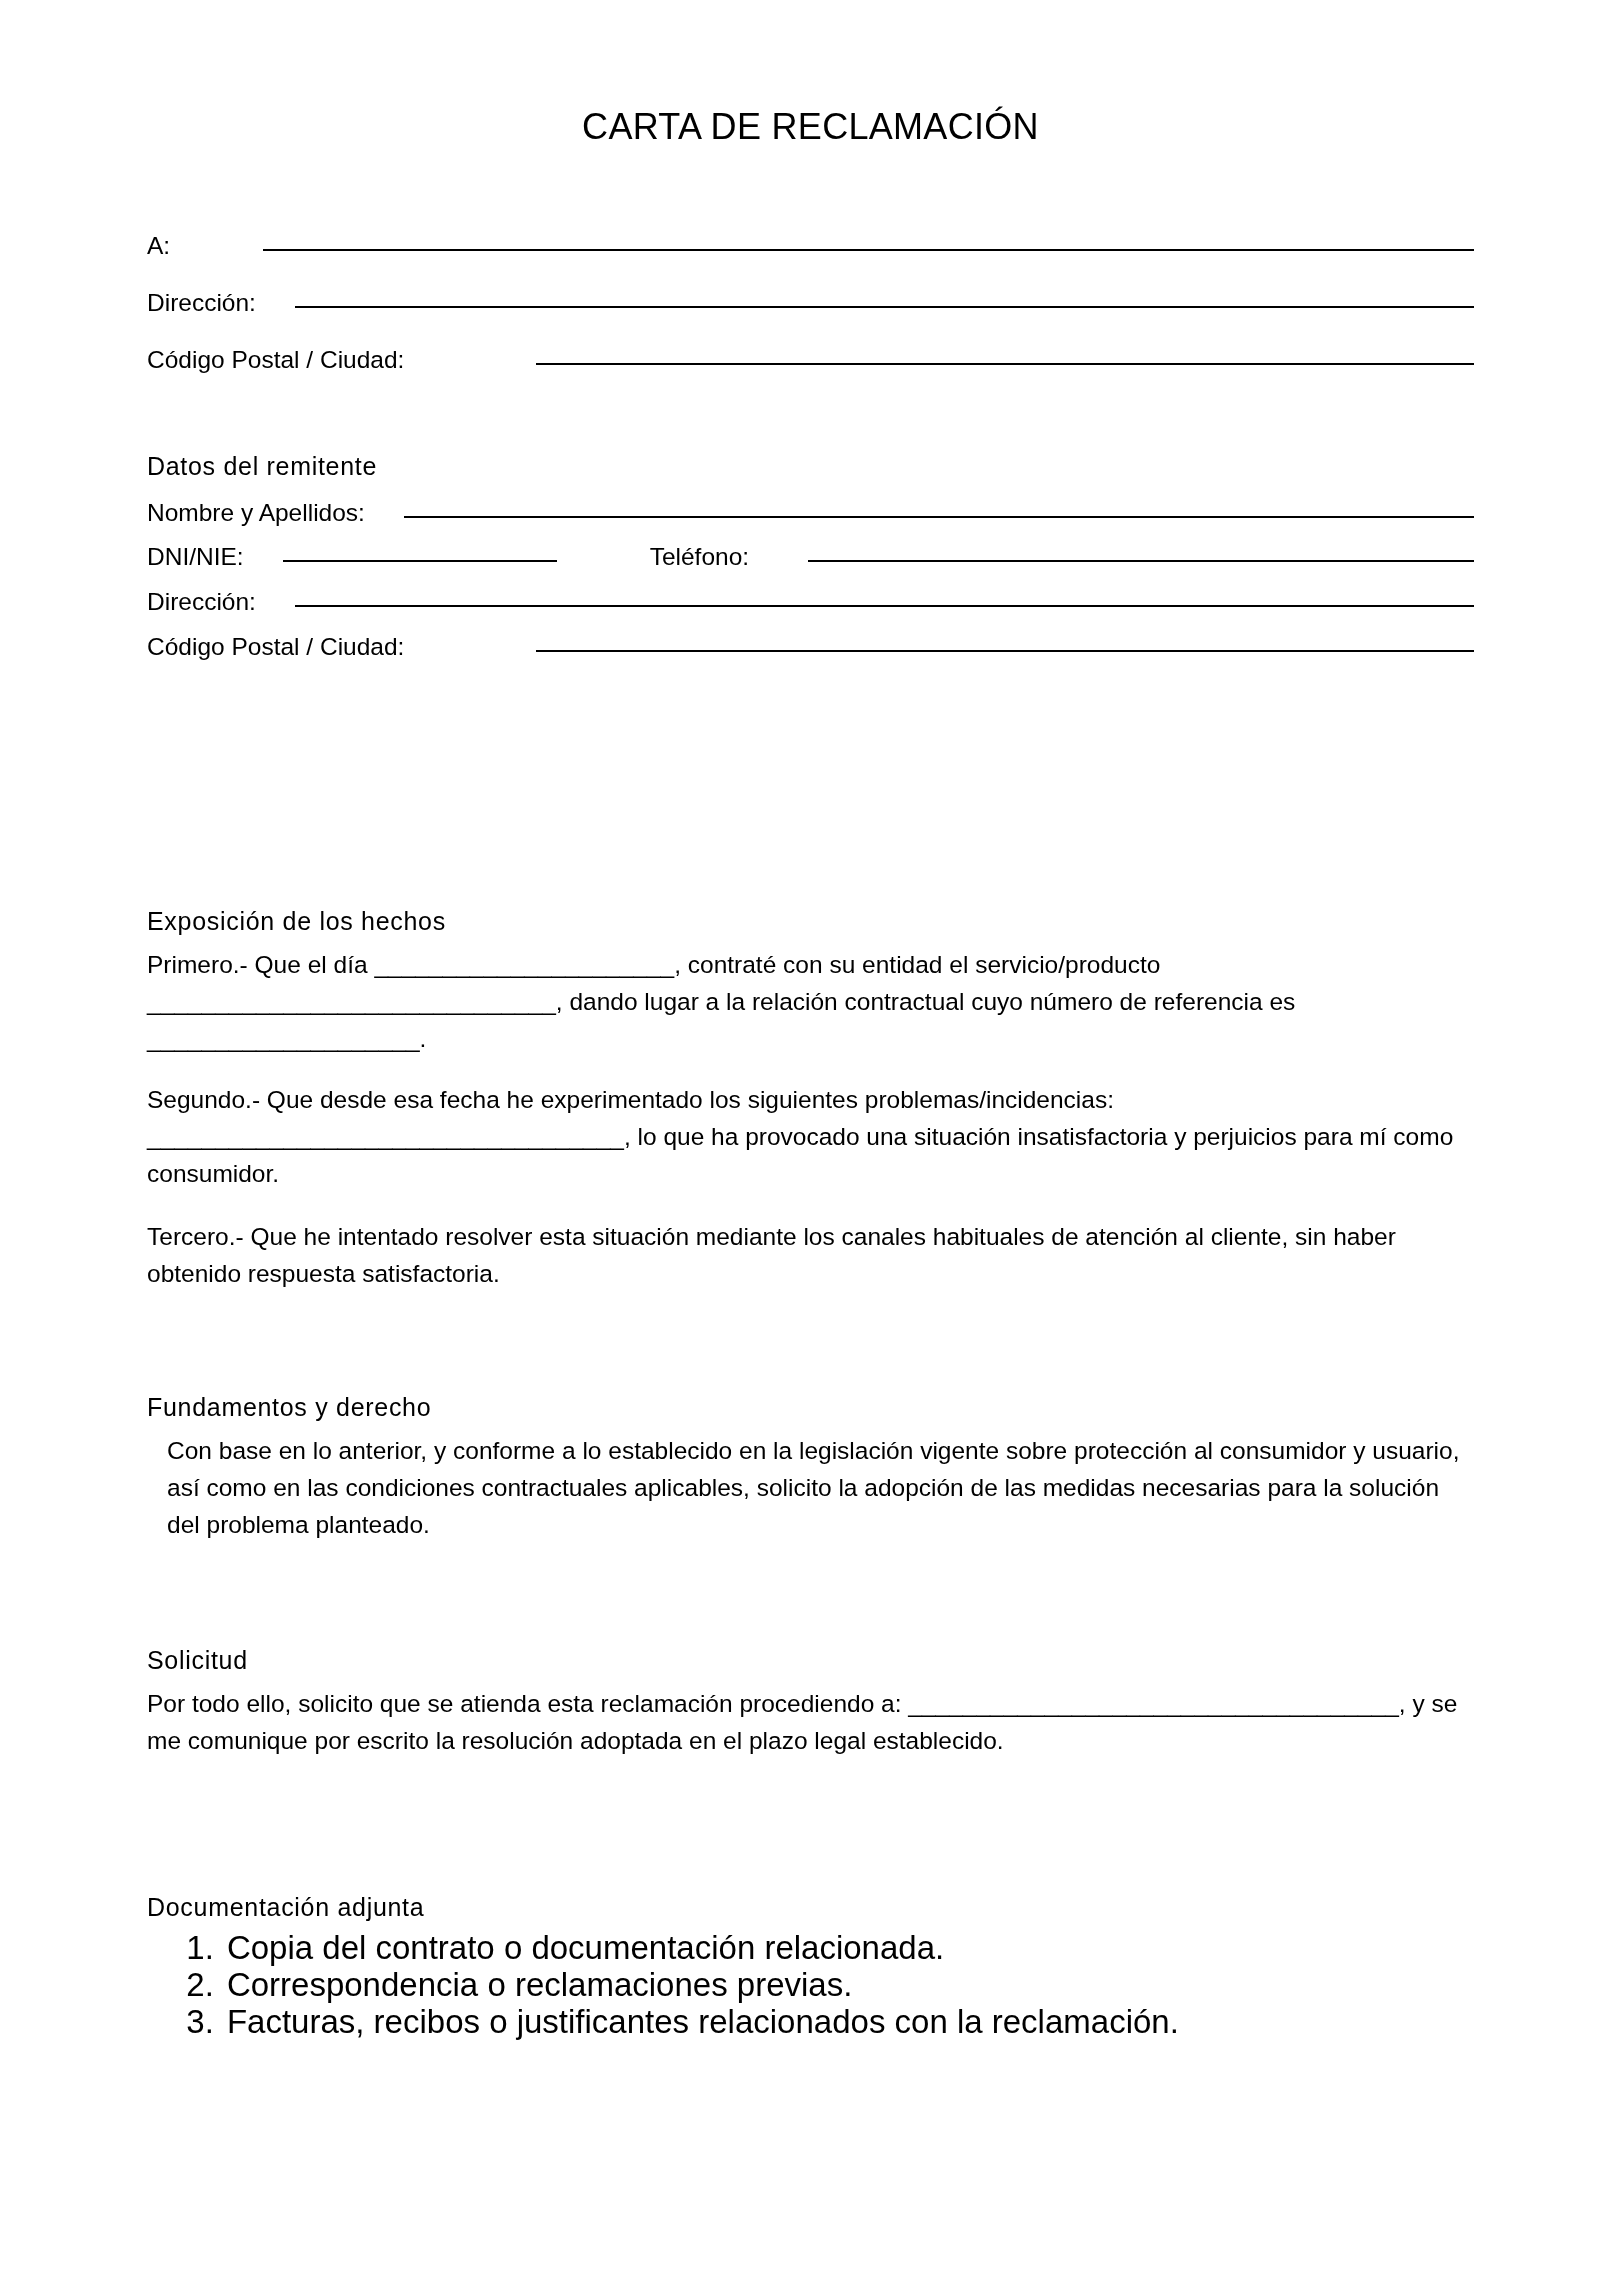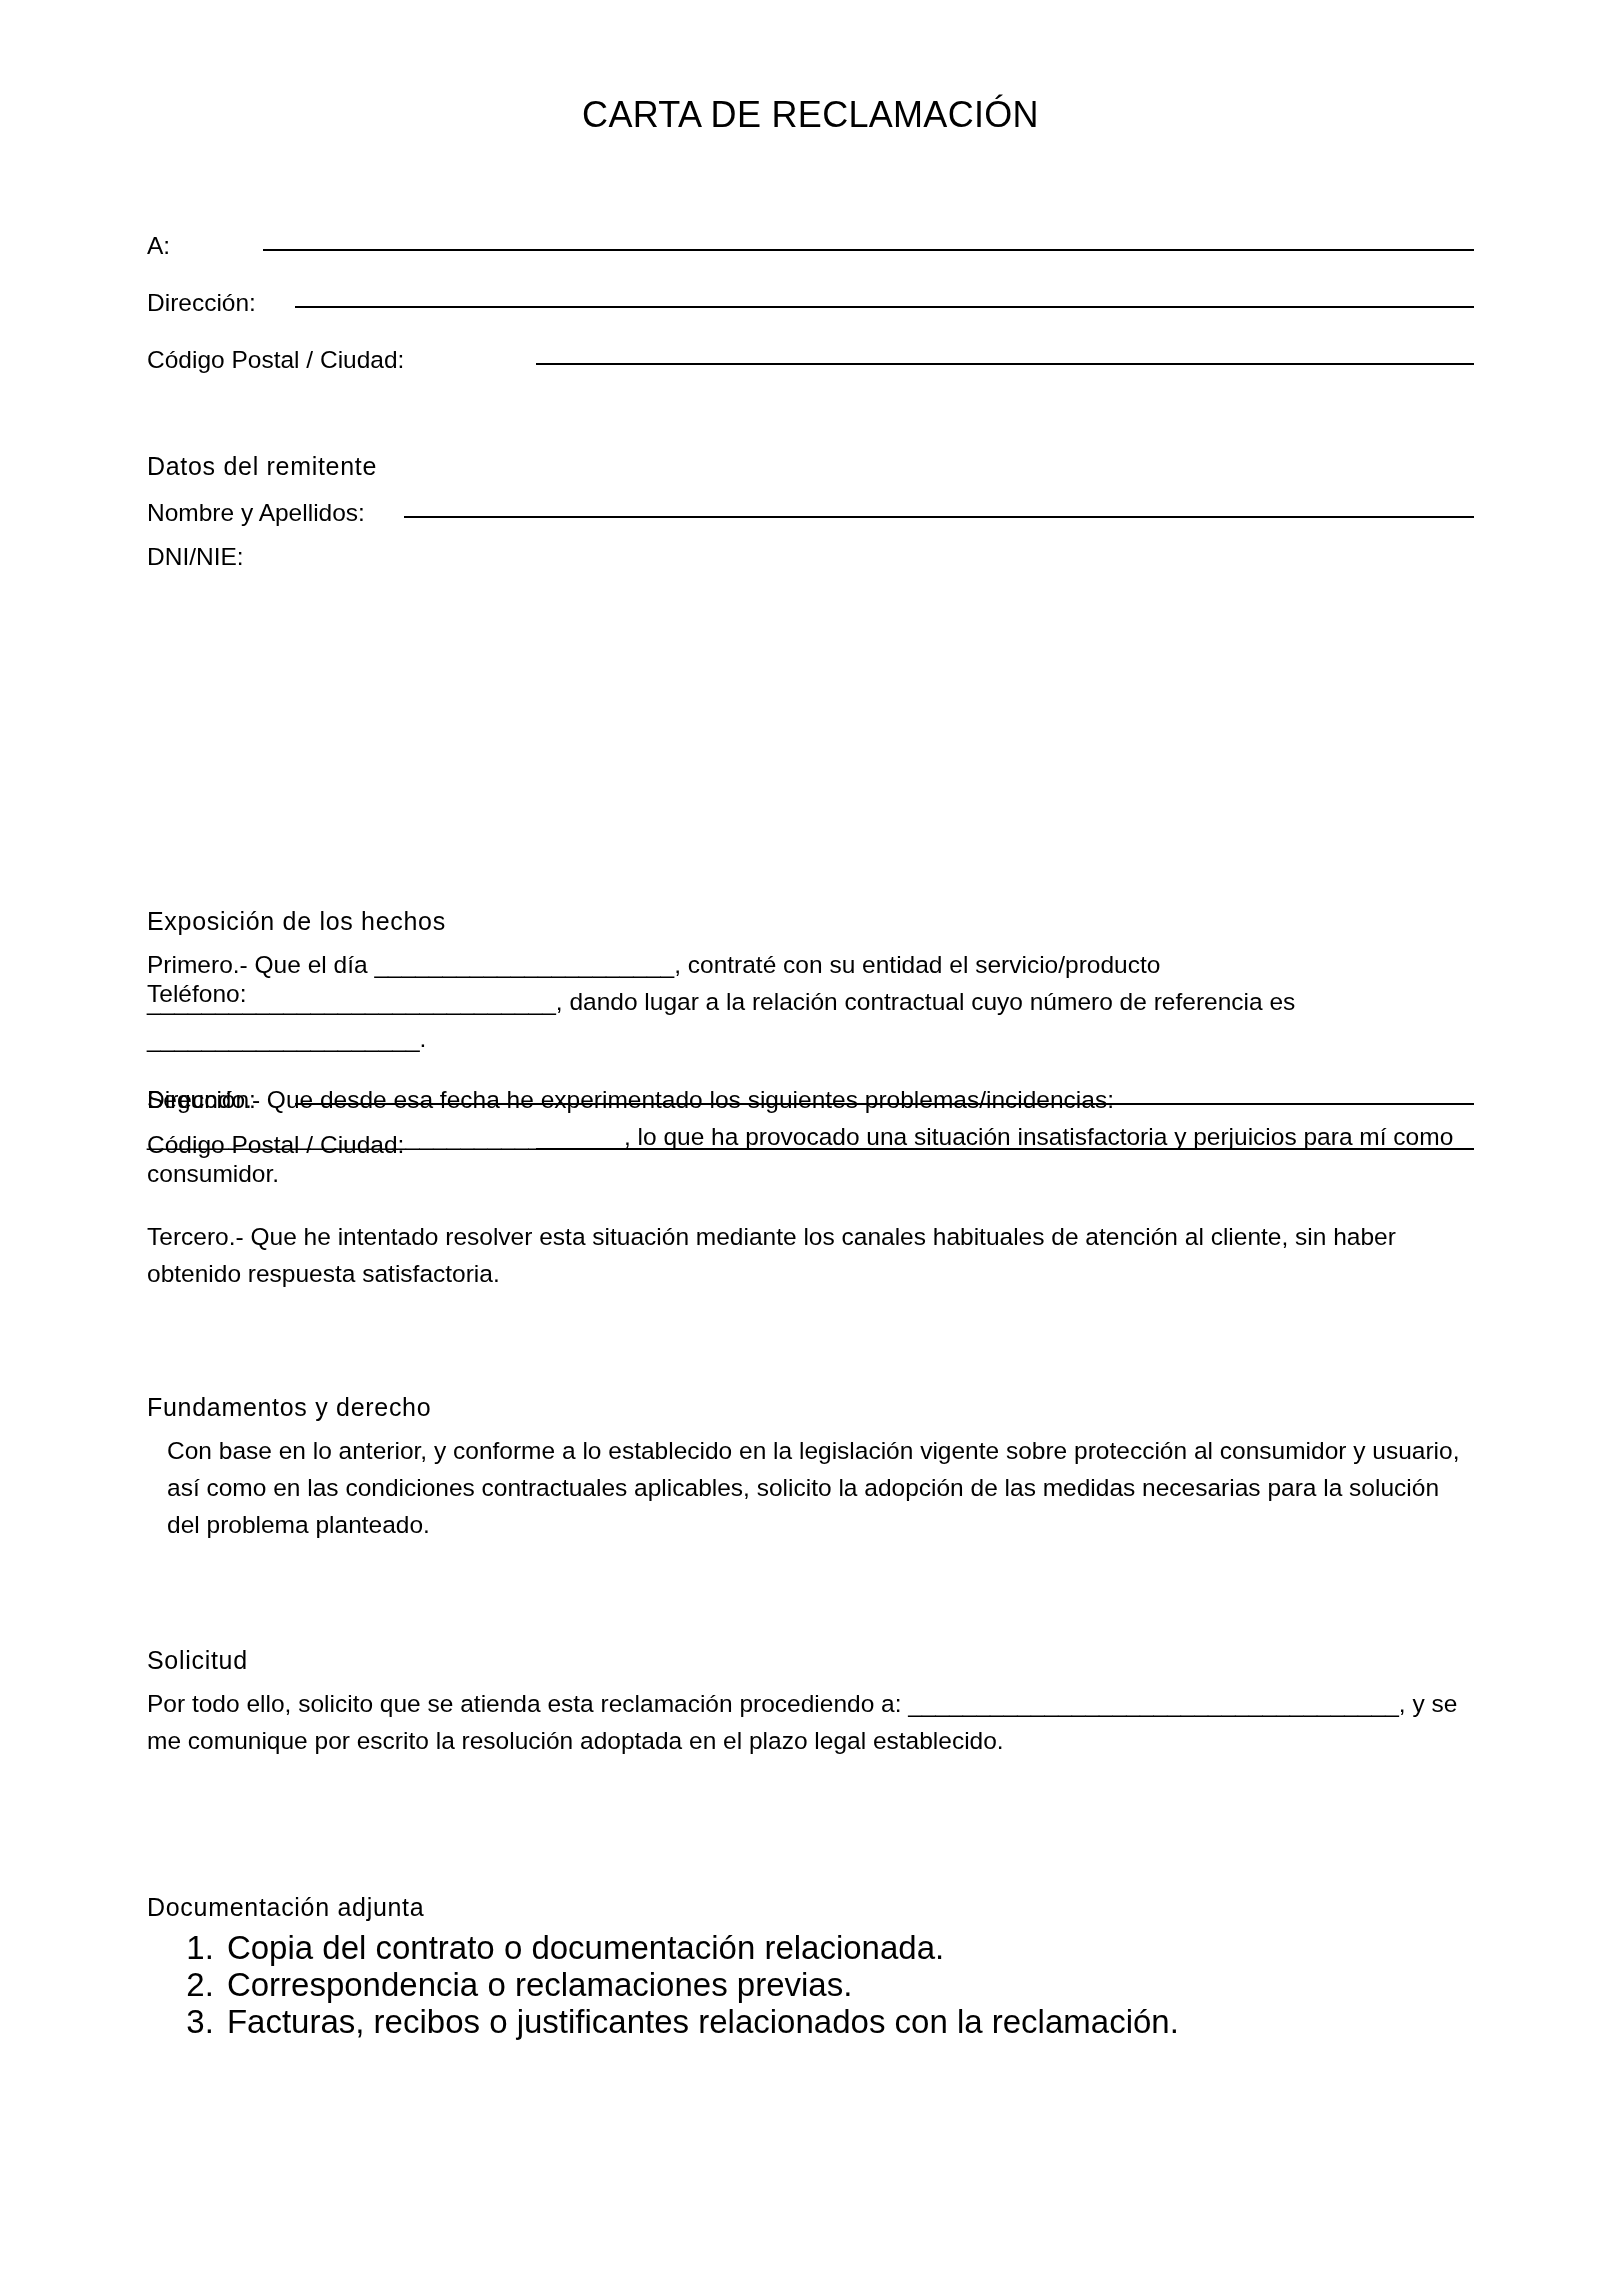--- a/index.html
+++ b/index.html
@@ -20,21 +20,21 @@
     box-sizing: border-box;
     margin: 0 auto;
     overflow: hidden;
   }
 
   
   .doc-title {
     position: absolute;
     left: 0;
     right: 0;
-    top: 93px;
+    top: 105px;
     text-align: center;
     font-size: 36px;
     line-height: 43px;
     letter-spacing: 0.3px;
     font-weight: 400;
   }
 
   
   .field-row {
     display: flex;
@@ -119,21 +119,21 @@
   <div class="blk" style="top:451px;">
 
     <div class="section-heading">Datos del remitente</div>
 
     <div class="field-row" style="margin-top:15.7px;">
       <span class="field-label">Nombre y Apellidos:</span>
       <span class="gap-md"></span>
       <span class="rule"></span>
     </div>
 
-    <div class="field-row" style="margin-top:15.7px;flex-direction:column;">
+    <div class="field-row" style="margin-top:15.7px;">
       <span class="field-label">DNI/NIE:</span>
       <span class="gap-md"></span>
       <span class="rule fixed-dni"></span>
       <span class="gap-lg"></span>
       <span class="field-label">Teléfono:</span>
       <span class="gap-xxl"></span>
       <span class="rule"></span>
     </div>
 
     <div class="field-row" style="margin-top:15.7px;">

